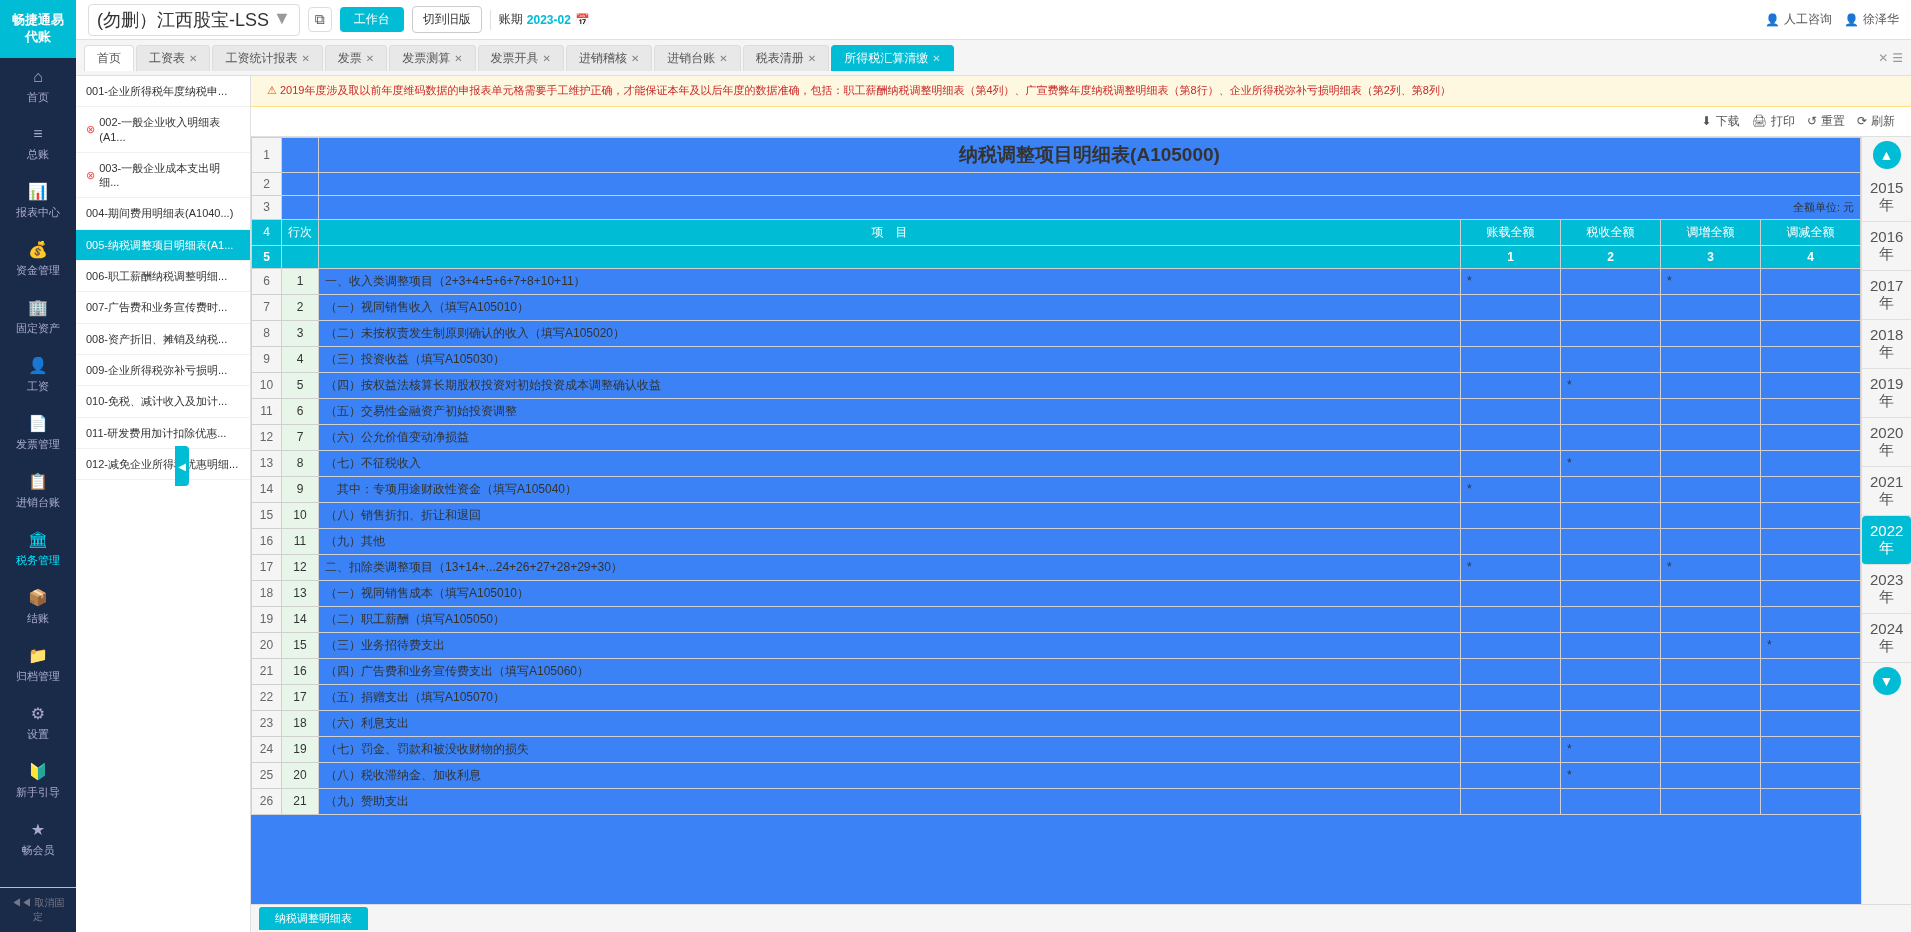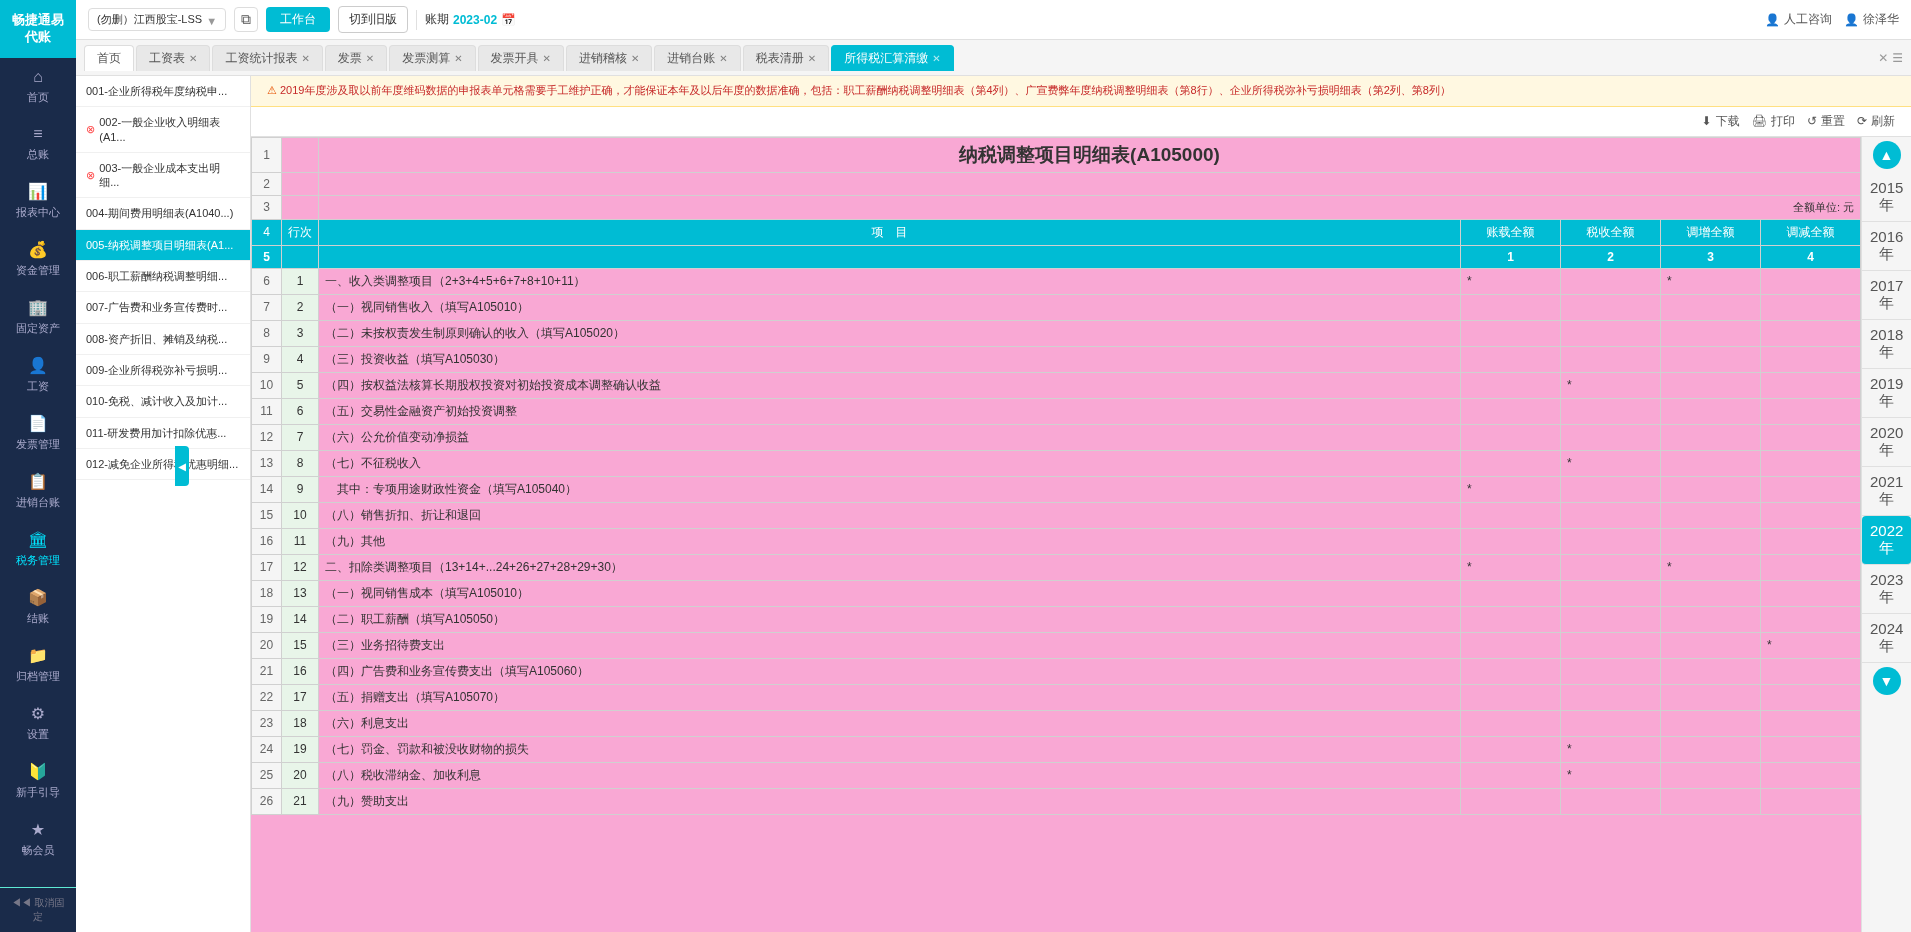--- a/index.html
+++ b/index.html
@@ -11,38 +11,38 @@
     .sidebar-item { display: flex; flex-direction: column; align-items: center; padding: 10px 4px; cursor: pointer; font-size: 11px; color: #aac; gap: 4px; }
     .sidebar-item.active { color: #00e5ff; }
     .sidebar-item .icon { font-size: 16px; }
     .sidebar-bottom { margin-top: auto; padding: 8px; font-size: 10px; color: #778; text-align: center; border-top: 1px solid #5eead4; cursor: pointer; }
 
     
     .main { flex: 1; display: flex; flex-direction: column; overflow: hidden; }
 
     
     .topbar { background: #fff; display: flex; align-items: center; padding: 0 12px; height: 40px; border-bottom: 1px solid #e0e0e0; gap: 8px; flex-shrink: 0; }
-    .topbar-company { display: flex; align-items: flex-end; gap: 4px; border: 1px solid #ddd; border-radius: 4px; padding: 3px 8px; font-size: 11px; color: #333; cursor: pointer; }
+    .topbar-company { display: flex; align-items: flex-start; gap: 4px; border: 1px solid #ddd; border-radius: 4px; padding: 3px 8px; font-size: 18px; color: #333; cursor: pointer; }
     .topbar-company .arrow { color: #999; }
     .topbar-icon-btn { border: 1px solid #ddd; border-radius: 4px; padding: 3px 6px; cursor: pointer; font-size: 14px; color: #555; }
     .topbar-btn { background: #00bcd4; color: #fff; border: none; border-radius: 4px; padding: 4px 14px; cursor: pointer; font-size: 12px; }
     .topbar-btn-outline { background: #fff; color: #333; border: 1px solid #ccc; border-radius: 4px; padding: 4px 10px; cursor: pointer; font-size: 12px; }
     .topbar-period { display: flex; align-items: center; gap: 4px; color: #333; font-size: 12px; }
     .topbar-right { margin-left: auto; display: flex; align-items: center; gap: 12px; color: #555; font-size: 12px; }
     .topbar-user { display: flex; align-items: center; gap: 4px; cursor: pointer; }
 
     
     .tabbar { background: #f5f5f5; display: flex; align-items: center; padding: 0 8px; height: 36px; border-bottom: 1px solid #e0e0e0; flex-shrink: 0; overflow-x: auto; gap: 2px; }
     .tab { display: flex; align-items: center; gap: 4px; padding: 4px 12px; border-radius: 4px 4px 0 0; cursor: pointer; font-size: 12px; color: #555; background: #e8e8e8; border: 1px solid #ddd; border-bottom: none; white-space: nowrap; }
     .tab.active { background: #00bcd4; color: #fff; border-color: #00bcd4; }
     .tab .close { font-size: 10px; cursor: pointer; opacity: 0.7; }
     .tab-home { background: #fff; }
 
     
-    .content { flex: 1; display: flex; overflow: hidden; background: #f9a8d4; }
+    .content { flex: 1; display: flex; overflow: hidden; background: #3b82f6; }
 
     
     .left-panel { width: 175px; border-right: 1px solid #e0e0e0; display: flex; flex-direction: column; overflow: hidden; flex-shrink: 0; background: #fff; }
     .left-panel-list { overflow-y: auto; flex: 1; }
     .left-item { padding: 8px 10px; font-size: 11px; color: #333; cursor: pointer; border-bottom: 1px solid #f0f0f0; display: flex; align-items: center; gap: 4px; line-height: 1.3; }
     .left-item.active { background: #00bcd4; color: #fff; align-items: center; }
     .left-item .err { color: #f44; }
 
     
     .right-panel { flex: 1; display: flex; flex-direction: column; overflow: hidden; position: relative; }
@@ -554,15 +554,18 @@
           <div class="year-item">2021年</div>
           <div class="year-item active">2022年</div>
           <div class="year-item">2023年</div>
           <div class="year-item">2024年</div>
           <div class="year-nav">
             <button class="year-nav-btn">▼</button>
           </div>
         </div>
       </div>
 
+      <div class="bottom-tabs">
+        <div class="bottom-tab">纳税调整明细表</div>
+      </div>
     </div>
   </div>
 </div>
 
 </body></html>

